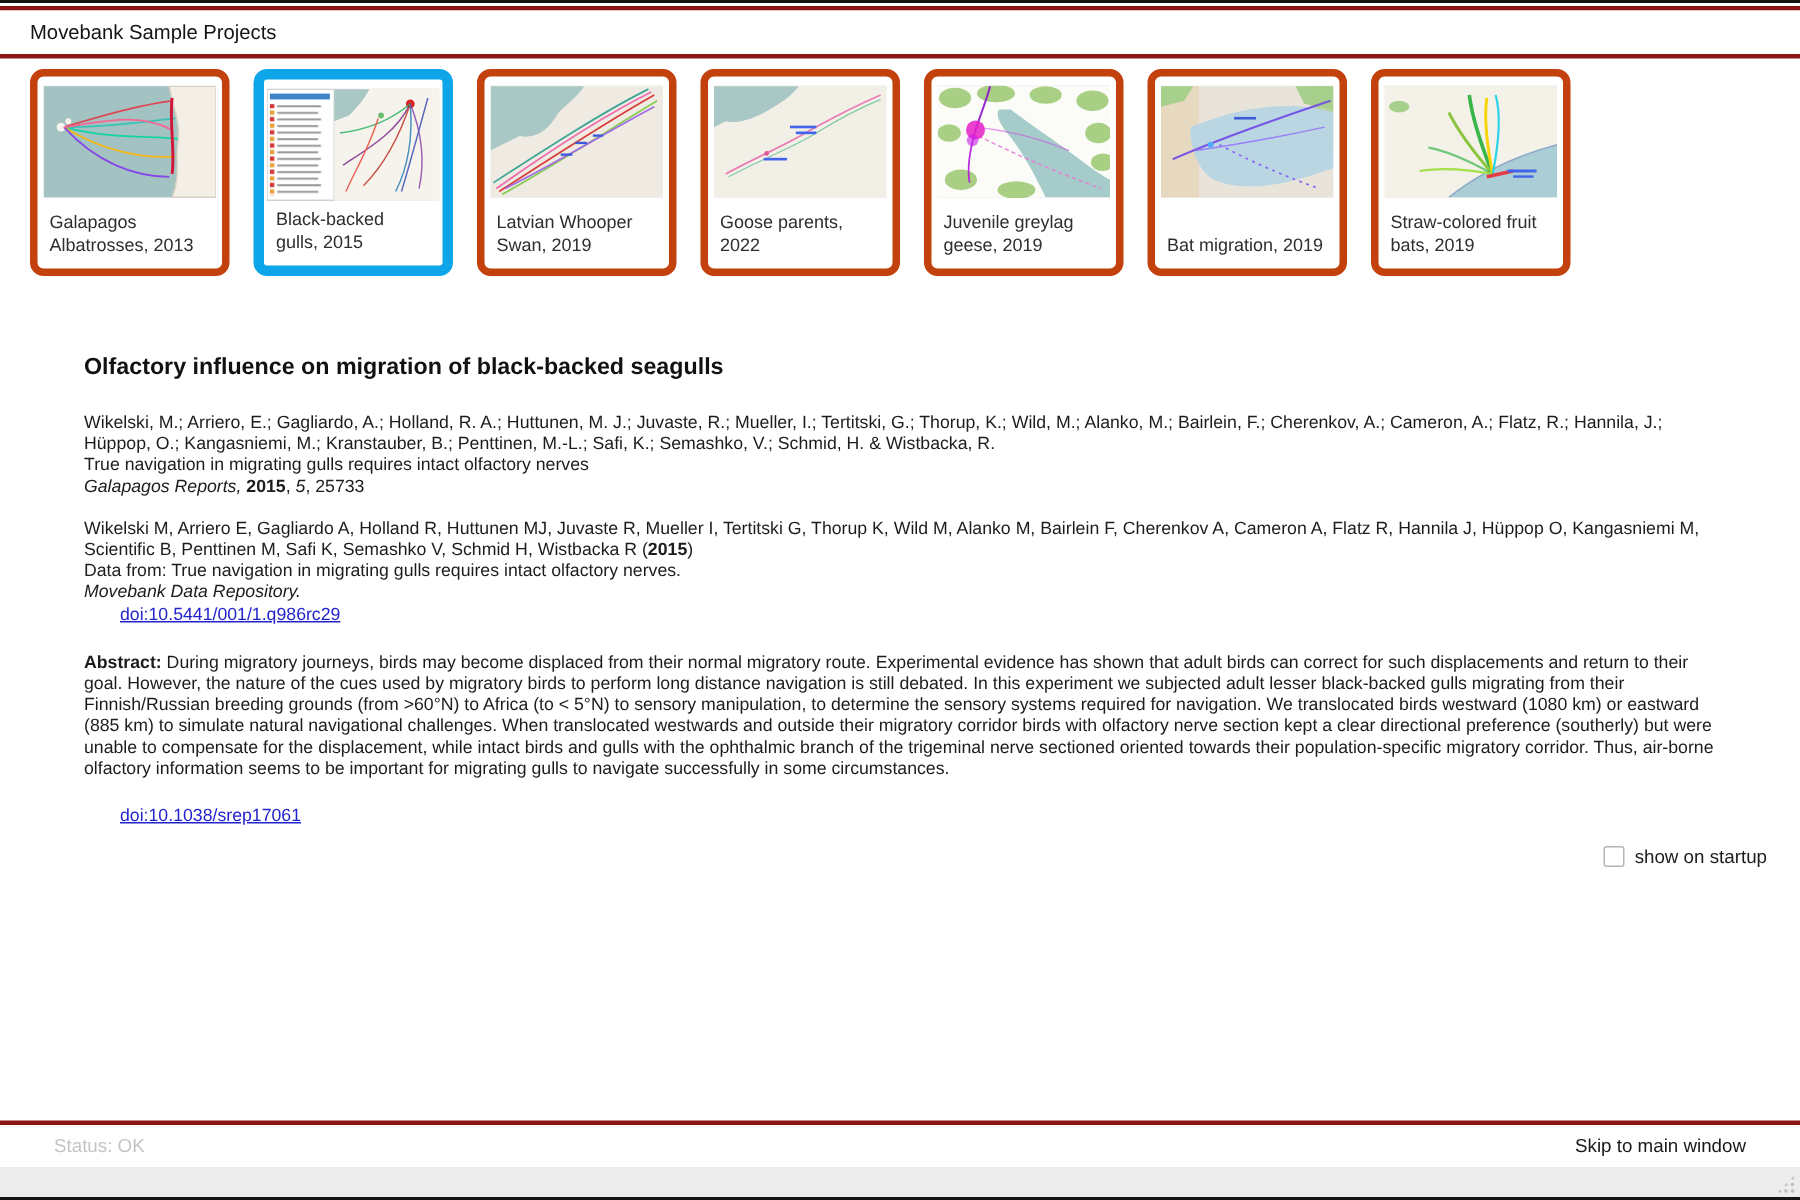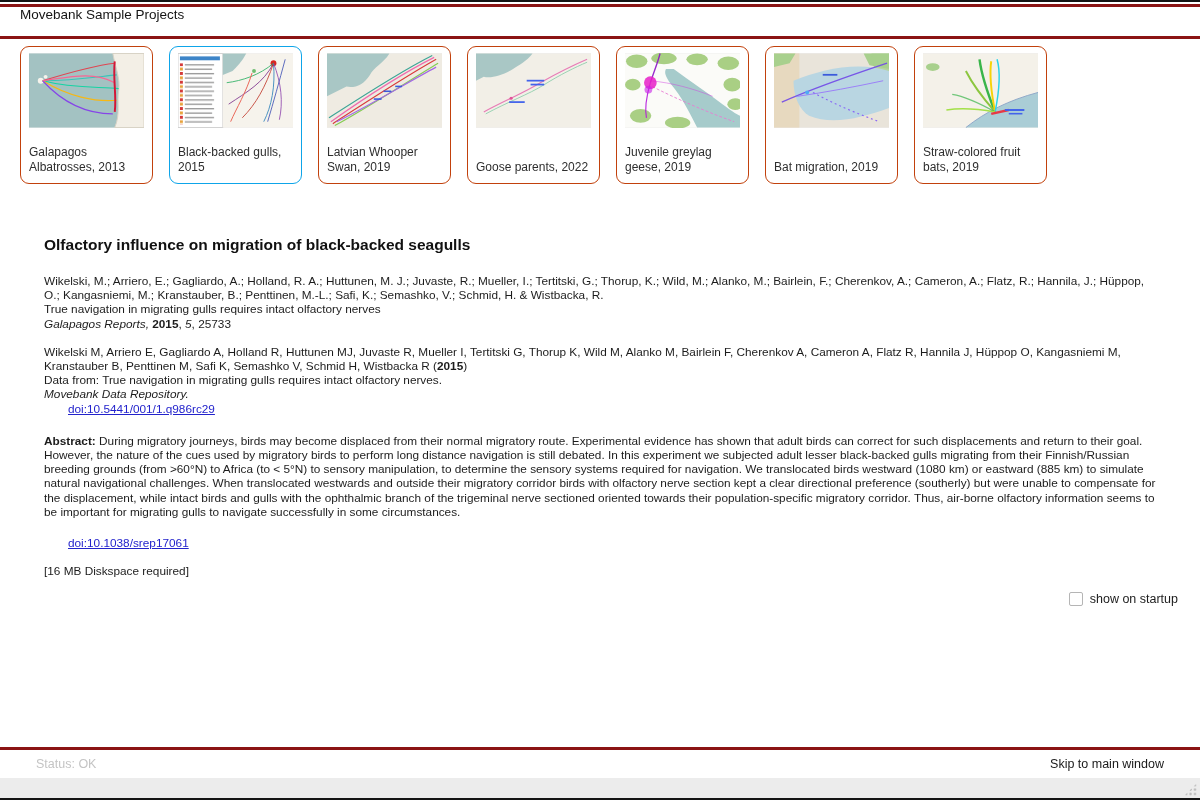--- a/index.html
+++ b/index.html
@@ -5,46 +5,46 @@
   * { margin:0; padding:0; box-sizing:border-box; }
   html,body { width:1200px; height:800px; }
   body {
     font-family:"Liberation Sans", sans-serif;
     background:#ffffff; color:#1c1c1c;
     position:relative; overflow:hidden;
   }
   .rule-black { height:2px; background:#141414; }
   .rule-red { height:3px; background:#8b1414; }
   .titlebar {
-    height:29px; display:flex; align-items:flex-start;
+    height:29px; display:flex; align-items:center;
     padding-left:20px; font-size:13.5px; color:#141414;
     background:#fff;
   }
   
   .cards {
     padding:7px 20px 0 20px;
     display:flex; flex-wrap:wrap; gap:16px;
   }
   .card {
     width:133px; height:138px;
-    border:1px solid #c2410c; border-radius:9px;
+    border:5px solid #c2410c; border-radius:9px;
     background:#fff; display:flex; flex-direction:column;
     padding:6px 8px 8px 8px; cursor:pointer;
   }
-  .card.selected { border:1px solid #0ea5e9; }
+  .card.selected { border:7px solid #0ea5e9; }
   .thumb {
     width:115px; height:75px; align-self:center; flex:0 0 auto;
     overflow:hidden; background:#eee;
   }
   .thumb svg { display:block; width:115px; height:75px; }
   .card-label {
     margin-top:auto; font-size:12px; line-height:15px; color:#2e2e2e;
   }
   
-  .detail { padding:0 44px; }
+  .detail { padding:0 56px; }
   .detail h1 {
     margin-top:52px; margin-bottom:20px;
     font-size:15.5px; font-weight:bold; color:#111;
   }
   .para {
     font-size:11.8px; line-height:14.2px; color:#1c1c1c;
     margin-bottom:14px; max-width:1122px;
   }
   .it { font-style:italic; }
   .b  { font-weight:bold; }
@@ -272,35 +272,34 @@
 
   <div class="para">
     <span>Wikelski, M.; Arriero, E.; Gagliardo, A.; Holland, R. A.; Huttunen, M. J.; Juvaste, R.; Mueller, I.; Tertitski, G.; Thorup, K.; Wild, M.; Alanko, M.; Bairlein, F.; Cherenkov, A.; Cameron, A.; Flatz, R.; Hannila, J.; Hüppop, O.; Kangasniemi, M.; Kranstauber, B.; Penttinen, M.-L.; Safi, K.; Semashko, V.; Schmid, H. &amp; Wistbacka, R.</span><br>
     <span>True navigation in migrating gulls requires intact olfactory nerves</span><br>
     <span class="it">Galapagos Reports,</span>
     <span class="b">2015</span><span>,</span>
     <span class="it">5</span><span>, 25733</span>
   </div>
 
   <div class="para">
-    <span>Wikelski M, Arriero E, Gagliardo A, Holland R, Huttunen MJ, Juvaste R, Mueller I, Tertitski G, Thorup K, Wild M, Alanko M, Bairlein F, Cherenkov A, Cameron A, Flatz R, Hannila J, Hüppop O, Kangasniemi M, Kranstauber B, Penttinen M, Safi K, Semashko V, Schmid H, Wistbacka R (</span><span class="b">2015</span><span>)</span><br>
+    <span>Wikelski M, Arriero E, Gagliardo A, Holland R, Huttunen MJ, Juvaste R, Mueller I, Tertitski G, Thorup K, Wild M, Alanko M, Bairlein F, Cherenkov A, Cameron A, Flatz R, Hannila J, Hüppop O, Kangasniemi M, Scientific B, Penttinen M, Safi K, Semashko V, Schmid H, Wistbacka R (</span><span class="b">2015</span><span>)</span><br>
     <span>Data from: True navigation in migrating gulls requires intact olfactory nerves.</span><br>
     <span class="it">Movebank Data Repository.</span><br>
     <a class="link">doi:10.5441/001/1.q986rc29</a>
   </div>
 
   <div class="para abstract">
     <span class="b">Abstract:</span><span> During migratory journeys, birds may become displaced from their normal migratory route. Experimental evidence has shown that adult birds can correct for such displacements and return to their goal. However, the nature of the cues used by migratory birds to perform long distance navigation is still debated. In this experiment we subjected adult lesser black-backed gulls migrating from their Finnish/Russian breeding grounds (from &gt;60°N) to Africa (to &lt; 5°N) to sensory manipulation, to determine the sensory systems required for navigation. We translocated birds westward (1080 km) or eastward (885 km) to simulate natural navigational challenges. When translocated westwards and outside their migratory corridor birds with olfactory nerve section kept a clear directional preference (southerly) but were unable to compensate for the displacement, while intact birds and gulls with the ophthalmic branch of the trigeminal nerve sectioned oriented towards their population-specific migratory corridor. Thus, air-borne olfactory information seems to be important for migrating gulls to navigate successfully in some circumstances.</span>
   </div>
 
   <div class="para doi2">
     <a class="link">doi:10.1038/srep17061</a>
   </div>
 
-  <div class="para disk">[16 MB Diskspace required]</div>
 </div>
 
 <div class="startup-row">
   <span class="checkbox"></span>
   <span class="lbl">show on startup</span>
 </div>
 
 <div class="bottom">
   <div class="rule-red"></div>
   <div class="status-row">

